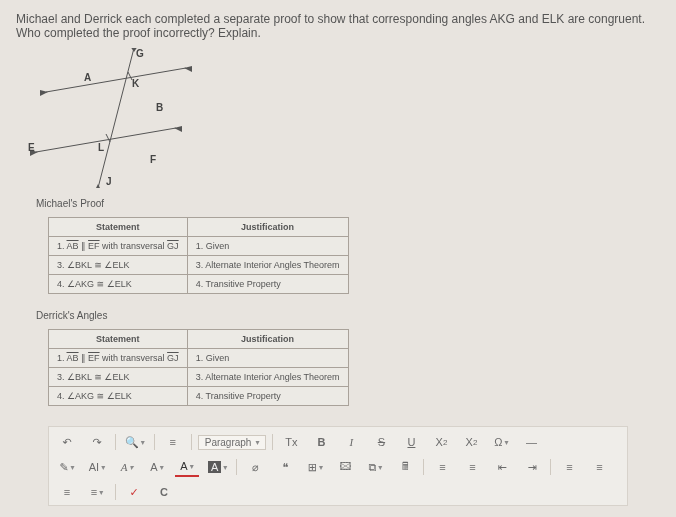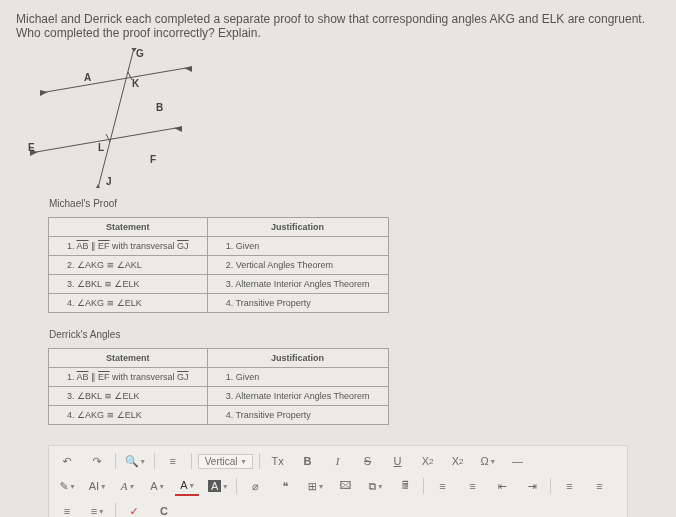--- a/index.html
+++ b/index.html
@@ -9,27 +9,27 @@
       background: #e8e4df;
       color: #4a4a4a;
       font-size: 10px;
       width: 676px;
       box-sizing: border-box;
     }
     .question { font-size: 12px; color: #555; margin-bottom: 8px; }
     .diagram {
       width: 190px; height: 140px; position: relative; margin-bottom: 8px;
     }
-    .section-title { font-size: 10px; color: #555; margin: 10px 0 8px 33px; }
+    .section-title { font-size: 10px; color: #555; margin: 10px 0 8px 20px; }
     table.proof {
       border-collapse: collapse; margin-left: 32px; margin-bottom: 16px;
       background: #eceae5;
     }
     table.proof th, table.proof td {
-      border: 1px solid #a9a29a; padding: 4px 18px; font-size: 9px; color: #555;
+      border: 1px solid #a9a29a; padding: 4px 8px; font-size: 9px; color: #555;
       text-align: left; white-space: nowrap;
     }
     table.proof th { font-weight: bold; text-align: center; }
     .ov { text-decoration: overline; text-align: right; }
     .toolbar {
       margin: 20px 32px 0 32px; background: #efede9; border: 1px solid #d7d2cb;
       padding: 4px 6px; box-sizing: border-box;
     }
     .tb-row { display: flex; align-items: center; gap: 6px; flex-wrap: wrap; min-height: 22px; }
     .tb-row + .tb-row { margin-top: 4px; }
@@ -84,24 +84,20 @@
   <tbody>
       <tr>
     <th>Statement</th>
     <th>Justification</th>
   </tr>
   <tr>
     <td><span>1.</span> <span class="ov">AB</span><span> ∥ </span><span class="ov">EF</span><span> with transversal </span><span class="ov">GJ</span></td>
     <td>1. Given</td>
   </tr>
   <tr>
-    <td><span>2.</span> <span>∠AKG ≅ ∠AKL</span></td>
-    <td>2. Vertical Angles Theorem</td>
-  </tr>
-  <tr>
     <td><span>3.</span> <span>∠BKL ≅ ∠ELK</span></td>
     <td>3. Alternate Interior Angles Theorem</td>
   </tr>
   <tr>
     <td><span>4.</span> <span>∠AKG ≅ ∠ELK</span></td>
     <td>4. Transitive Property</td>
   </tr>
 </tbody>
   </table>
 
@@ -129,21 +125,21 @@
 
 <div class="toolbar">
   <div class="tb-row">
     <span class="tb-item">↶</span>
     <span class="tb-item">↷</span>
     <span class="sep"></span>
     <span class="tb-item chev">🔍</span>
     <span class="sep"></span>
     <span class="tb-item">≡</span>
     <span class="sep"></span>
-    <span class="sel">Vertical</span>
+    <span class="sel">Paragraph</span>
     <span class="sep"></span>
     <span class="tb-item" style="">Tx</span>
     <span class="tb-item" style="font-weight:bold">B</span>
     <span class="tb-item" style="font-style:italic;font-family:serif">I</span>
     <span class="tb-item strike">S</span>
     <span class="tb-item u">U</span>
     <span class="tb-item">
         <span>X</span>
         <sub>2</sub>
       </span>

